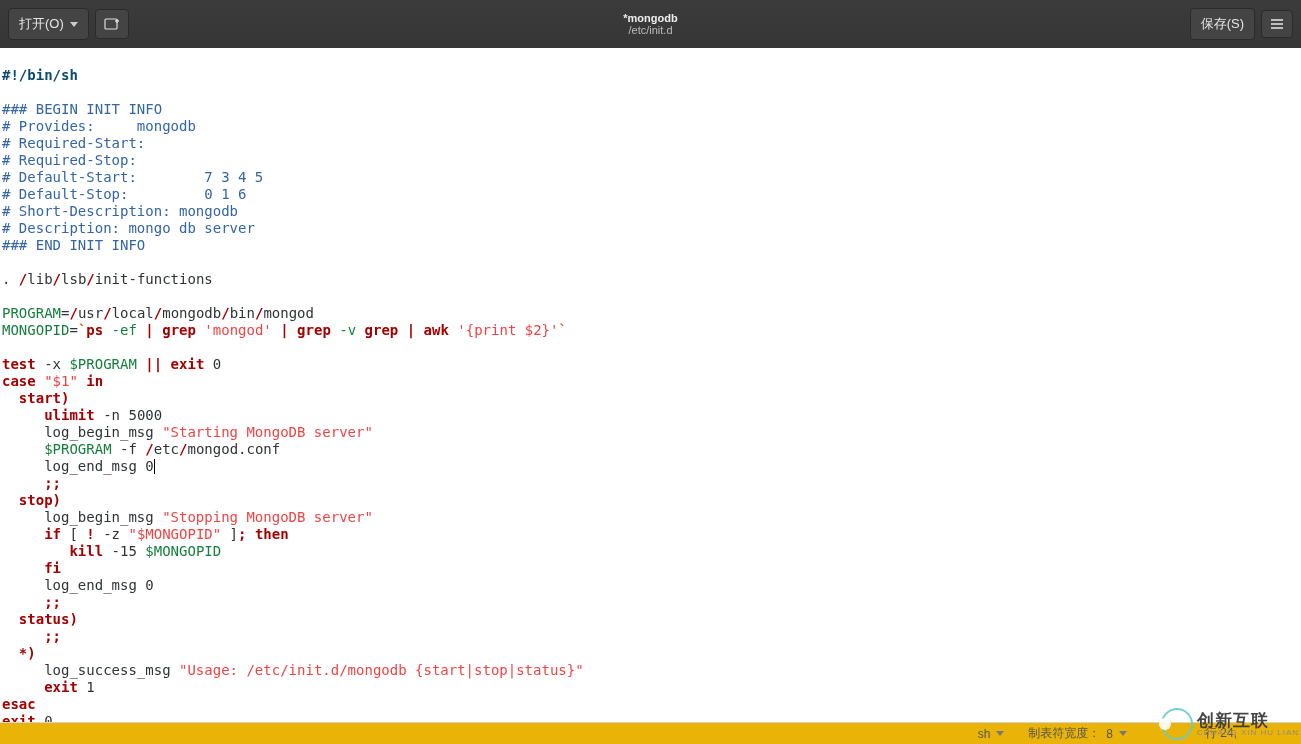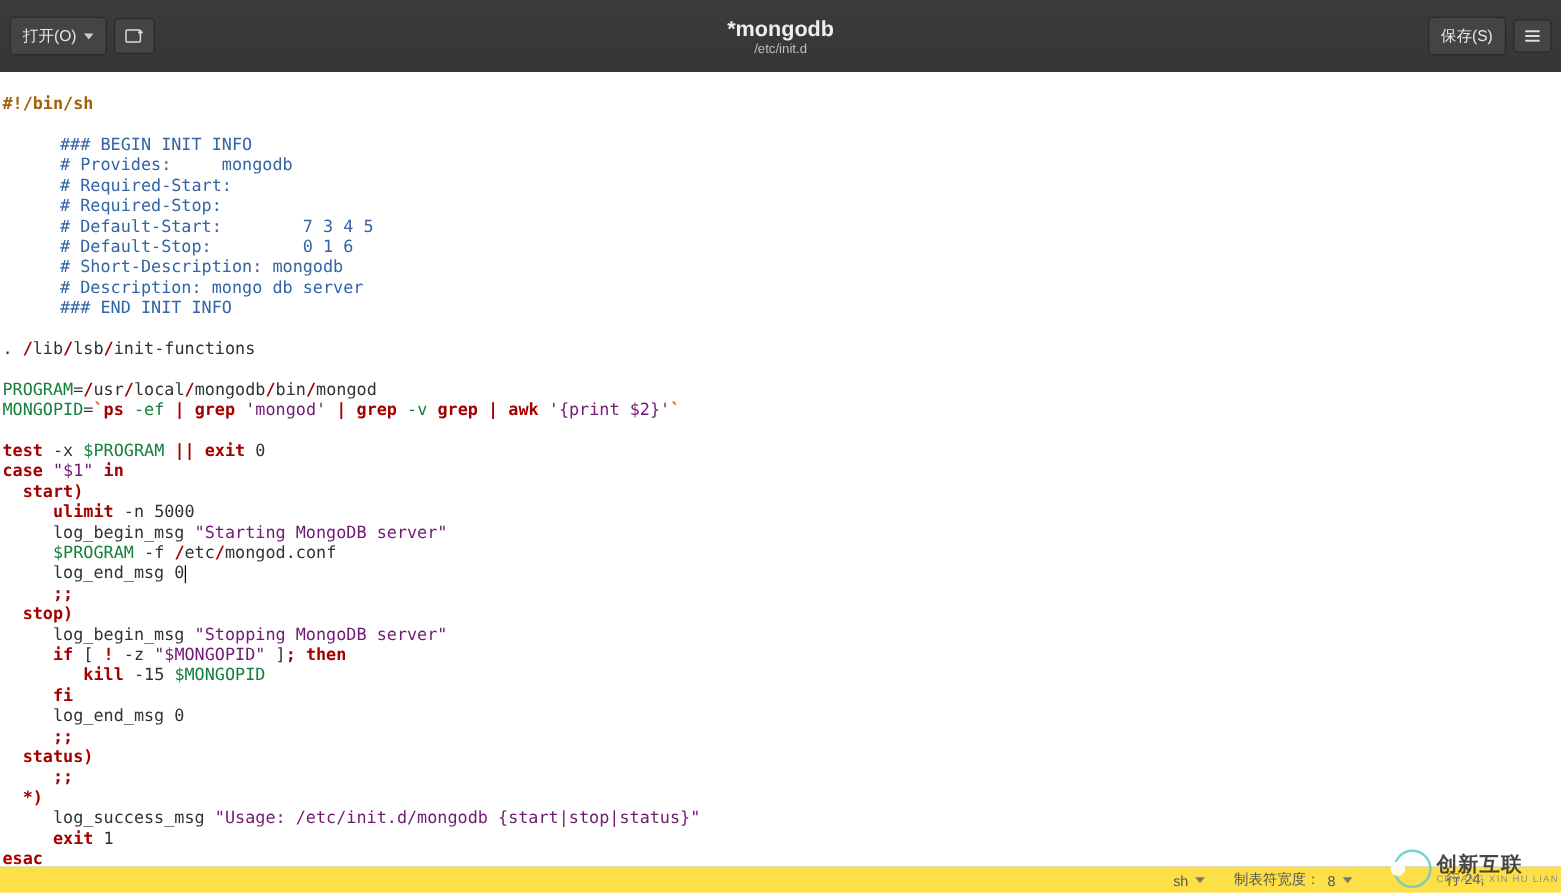--- a/index.html
+++ b/index.html
@@ -9,21 +9,21 @@
   background: #ffffff;
   color: #2e3436;
   width: 1301px;
   height: 744px;
   overflow: hidden;
   position: relative;
 }
 .header {
   background: #3a3a3a;
   background: linear-gradient(#3b3b3b,#363636);
-  height: 60px;
+  height: 48px;
   display: flex;
   align-items: center;
   padding: 0 8px;
   color: #e0e0e0;
 }
 .header-left { display: flex; align-items: center; gap: 6px; }
 .btn {
   background: #444;
   border: 1px solid #2a2a2a;
   border-radius: 4px;
@@ -42,53 +42,53 @@
   border-right: 4px solid transparent;
   border-top: 5px solid #ccc;
 }
 .header-center {
   position: absolute;
   left: 0; right: 0;
   text-align: center;
   pointer-events: none;
   font-family: sans-serif;
 }
-.title { font-weight: bold; font-size: 18px; color: #eee; }
+.title { font-weight: bold; font-size: 11px; color: #eee; }
 .subtitle { font-size: 11px; color: #bbb; }
 .header-right { margin-left: auto; display:flex; gap:6px; align-items:center;padding-left:36px;}
 .menu-btn { font-family: sans-serif; }
 
 .editor {
   padding: 2px 2px;
   font-size: 14px;
   line-height: 17px;
   white-space: pre;
   font-family: "DejaVu Sans Mono", monospace;
 }
-.c-blue { color: #a16207; font-weight: bold; }
-.c-comment { color: #3465a4; margin-left: 48px; }
+.c-blue { color: #0c4a6e; font-weight: bold; }
+.c-comment { color: #3465a4; }
 .c-kwb { color: #ce5c00; font-weight: bold; }
 .c-cmd { color: #a40000; font-weight: bold; }
 .c-var { color: #15803d; }
-.c-str { color: #701a75; }
+.c-str { color: #ef4444; }
 .c-op { color: #a40000; font-weight: bold; }
 .c-slash { color: #a40000; font-weight: bold; }
 .cursor {
   border-right: 1px solid #000;
   display:inline-block;
   height:15px;
   vertical-align: text-bottom;
 }
 
 .statusbar {
   position: absolute;
   bottom: 0;
   height: 22px;
   width: 100%;
-  background: #fde047;
+  background: #eab308;
   border-top: 1px solid #d4d4d4;
   display: flex;
   align-items: center;
   font-family: sans-serif;
   font-size: 12px;
   color: #555;
   padding: 0 10px;
   gap: 24px;
   justify-content: flex-end;
 }

